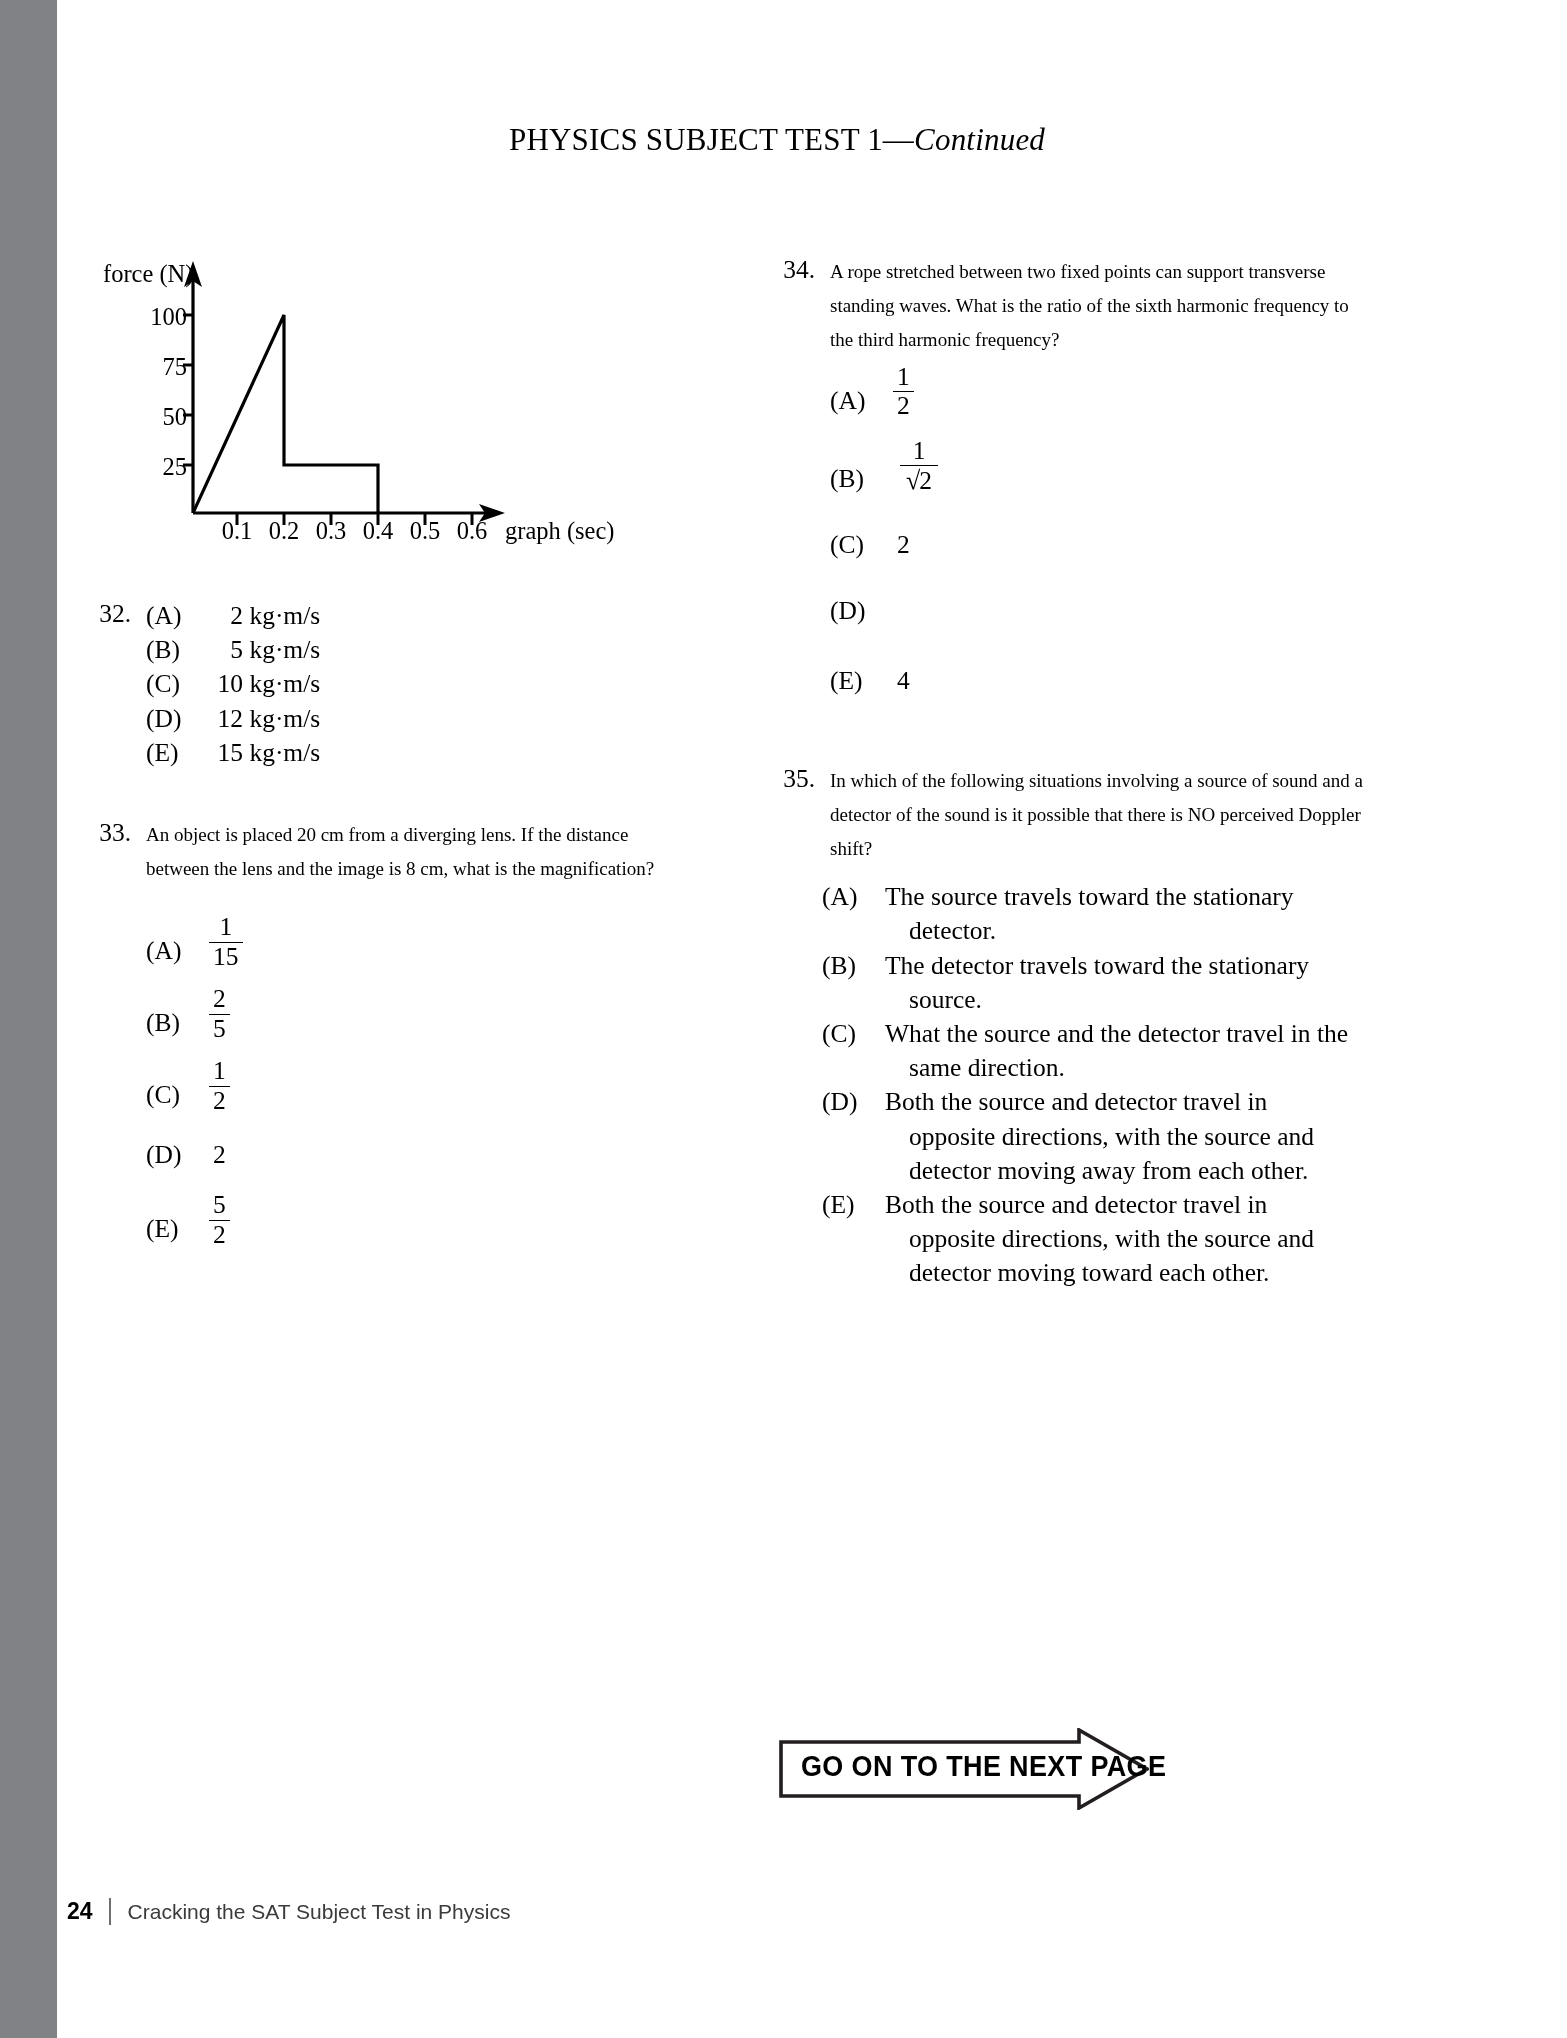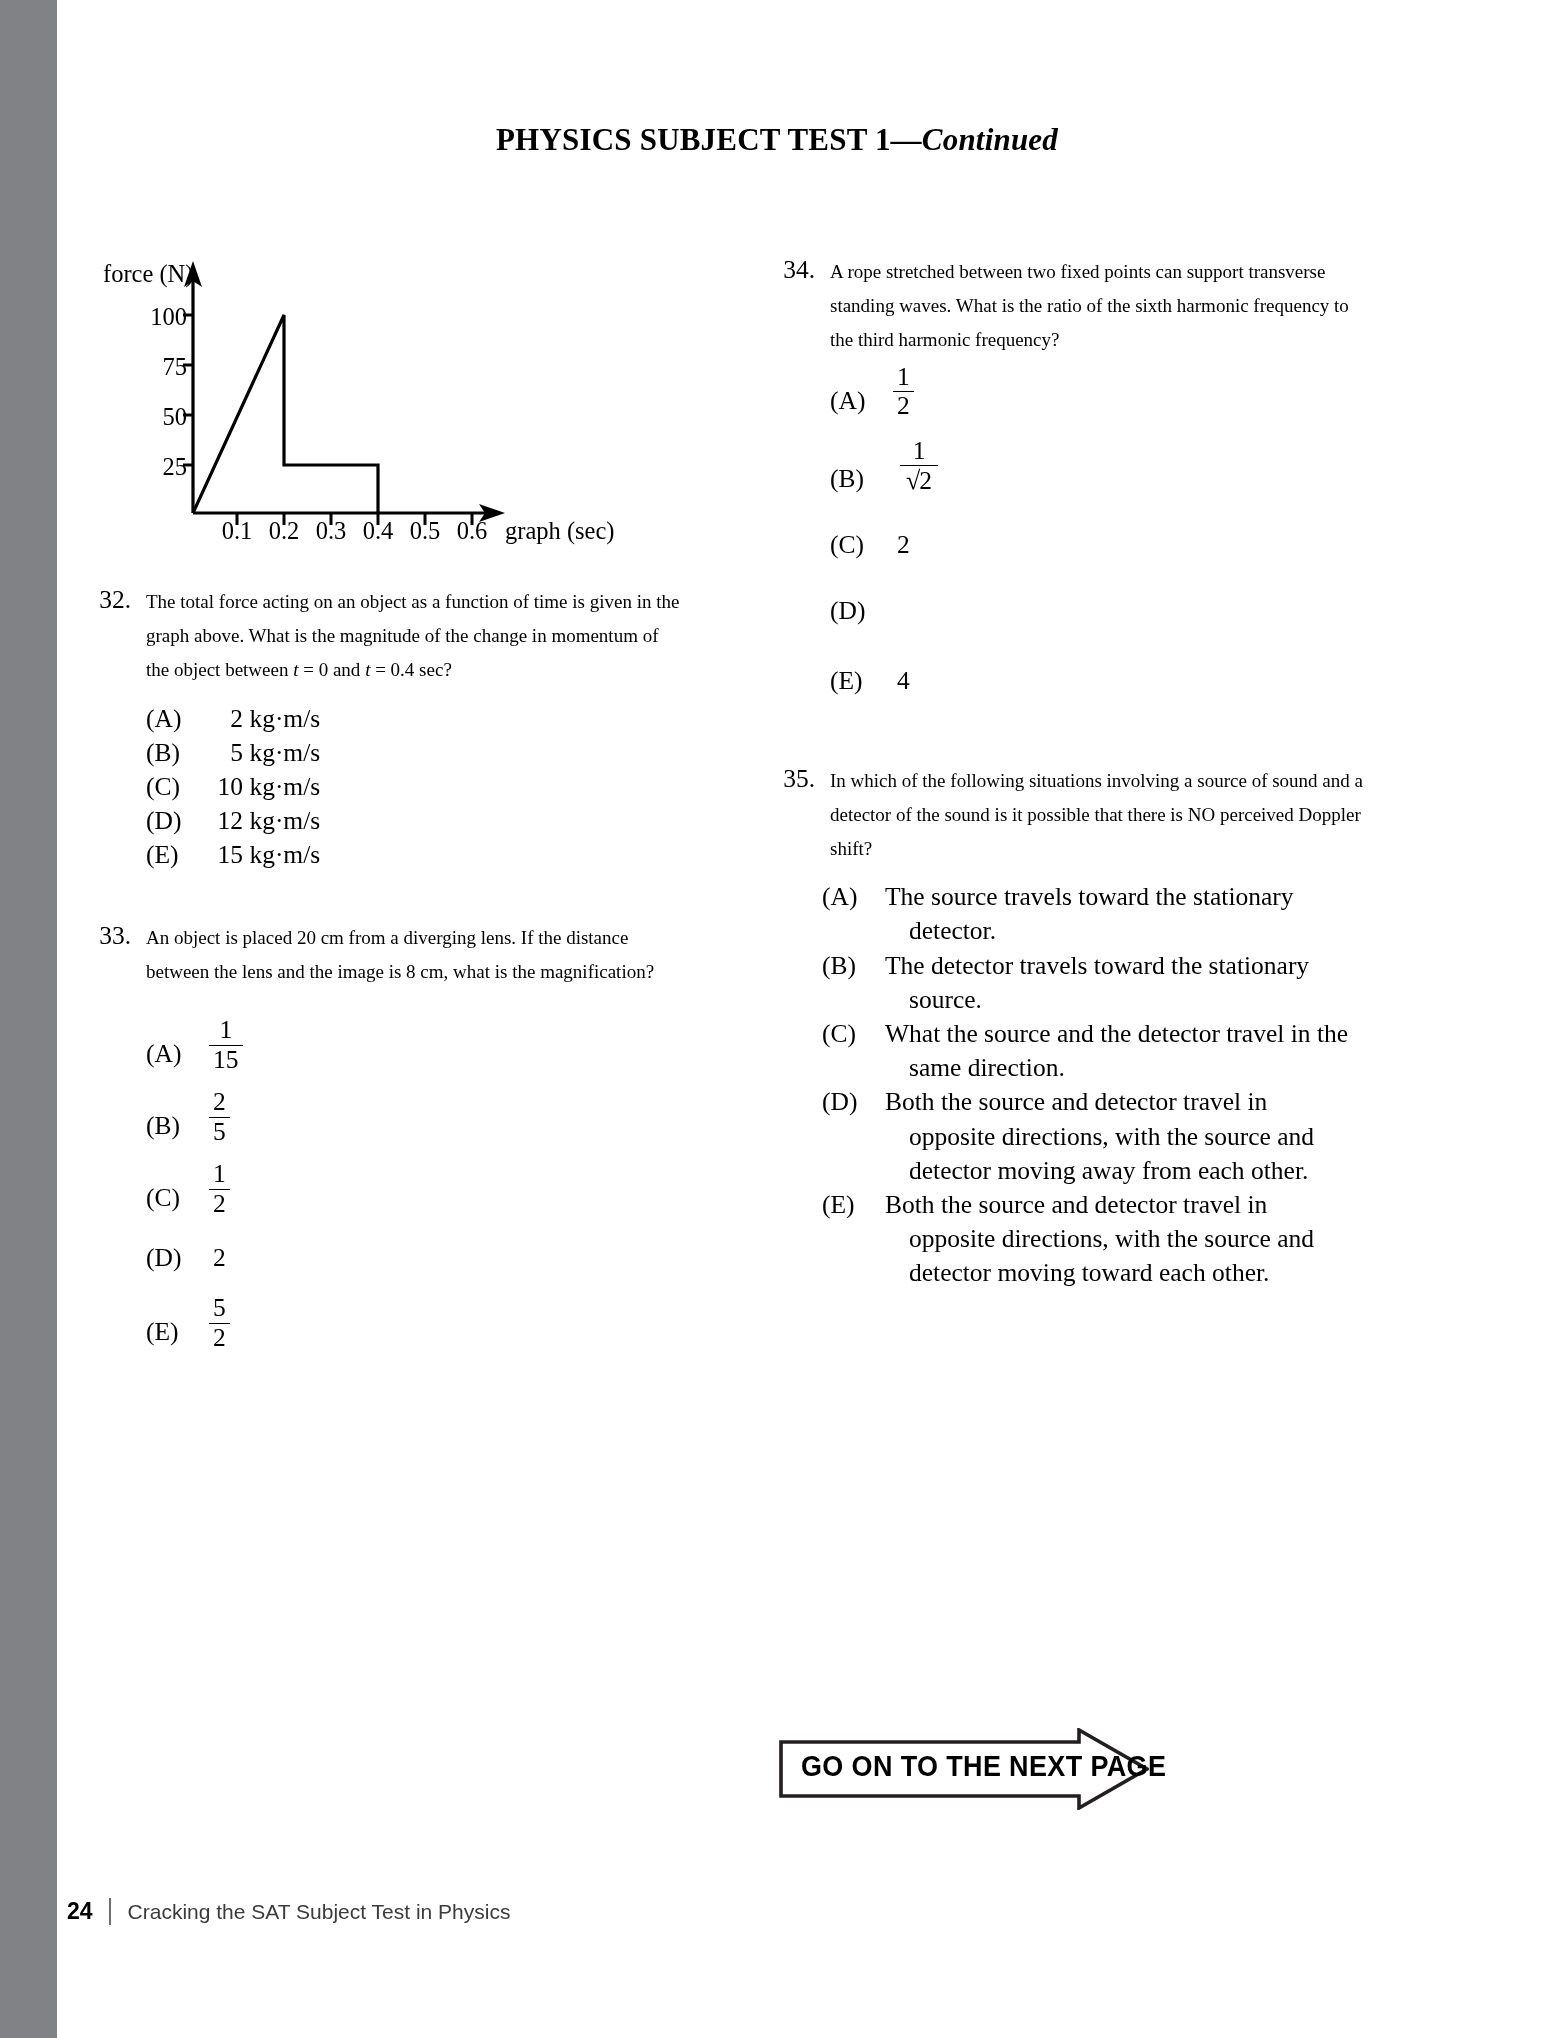--- a/index.html
+++ b/index.html
@@ -37,21 +37,21 @@
   }
 
   
   #running-head {
     position: absolute;
     left: 0;
     top: 122px;
     width: 1440px;
     text-align: center;
     font-size: 31px;
-    font-weight: bold;
+    font-weight: normal;
     letter-spacing: 0.2px;
   }
   #running-head .cont {
     font-style: italic;
   }
 
   
   .column {
     position: absolute;
     width: 600px;
@@ -269,21 +269,20 @@
         <line x1="295" y1="258" x2="295" y2="270" stroke="#000" stroke-width="3"></line>
         <line x1="342" y1="258" x2="342" y2="270" stroke="#000" stroke-width="3"></line>
         <line x1="389" y1="258" x2="389" y2="270" stroke="#000" stroke-width="3"></line>
 
         <polyline points="110,258 201,60 201,210 295,210 295,258" fill="none" stroke="#000" stroke-width="3.2" stroke-linejoin="miter" stroke-linecap="butt"></polyline>
       </svg>
     </div>
 
     <div class="question">
       <span class="q-num">32.</span>
-      <div class="q-stem"><span>The total force acting on an object as a function of time is given in the graph above. What is the magnitude of the change in momentum of the object between </span><i>t</i><span> = 0 and </span><i>t</i><span> = 0.4 sec?</span></div>
 
       <div class="choices">
         <div class="choice">
           <span class="lbl">(A)</span>
           <span class="val"><span class="num">2</span>&nbsp;<span>kg·m/s</span></span>
         </div>
         <div class="choice">
           <span class="lbl">(B)</span>
           <span class="val"><span class="num">5</span>&nbsp;<span>kg·m/s</span></span>
         </div>

